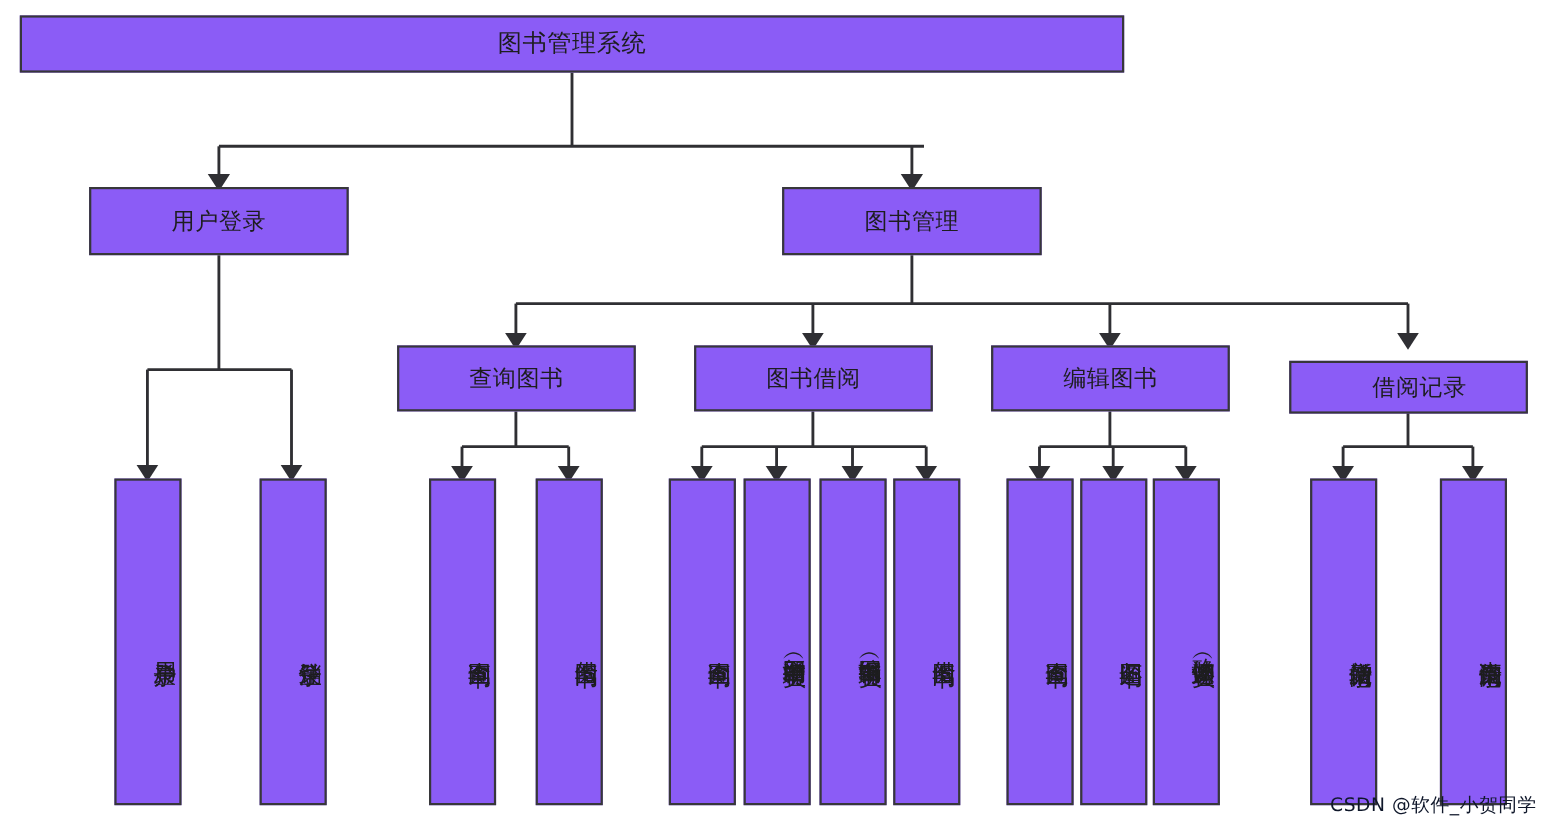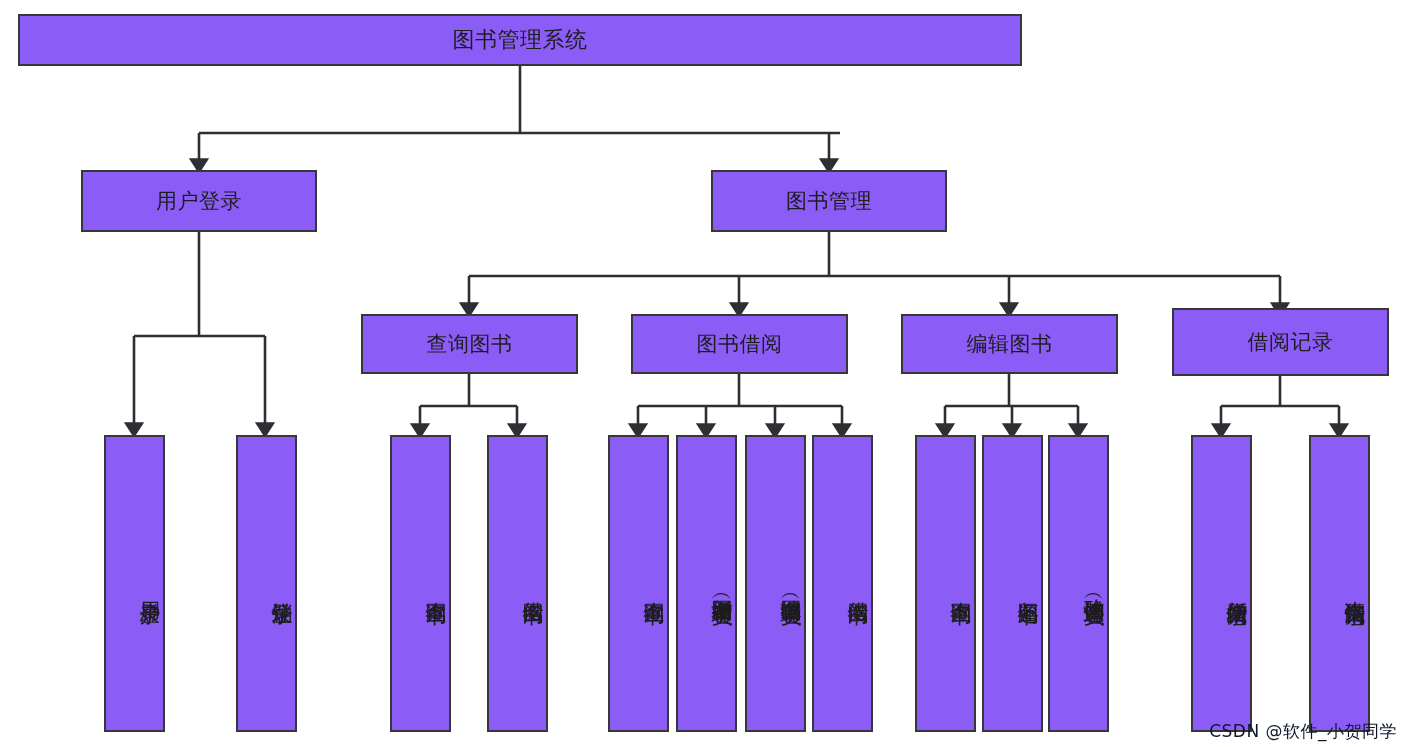--- a/index.html
+++ b/index.html
@@ -142,21 +142,21 @@
 
   <div class="node horizontal" style="left:361px; top:314px; width:217px; height:60px;">
     <span>查询图书</span>
   </div>
   <div class="node horizontal" style="left:631px; top:314px; width:217px; height:60px;">
     <span>图书借阅</span>
   </div>
   <div class="node horizontal" style="left:901px; top:314px; width:217px; height:60px;">
     <span>编辑图书</span>
   </div>
-  <div class="node horizontal" style="left:1172px; top:308px; width:217px; height:68px;padding-left:20px;">
+  <div class="node horizontal" style="left:1172px; top:328px; width:217px; height:48px;padding-left:20px;">
     <span>借阅记录</span>
   </div>
 
   <div class="node vertical" style="left:104px; top:435px; width:61px; height:297px;">
     <span class="vlabel">用户登录</span>
   </div>
   <div class="node vertical" style="left:236px; top:435px; width:61px; height:297px;">
     <span class="vlabel">注销登录</span>
   </div>
 

